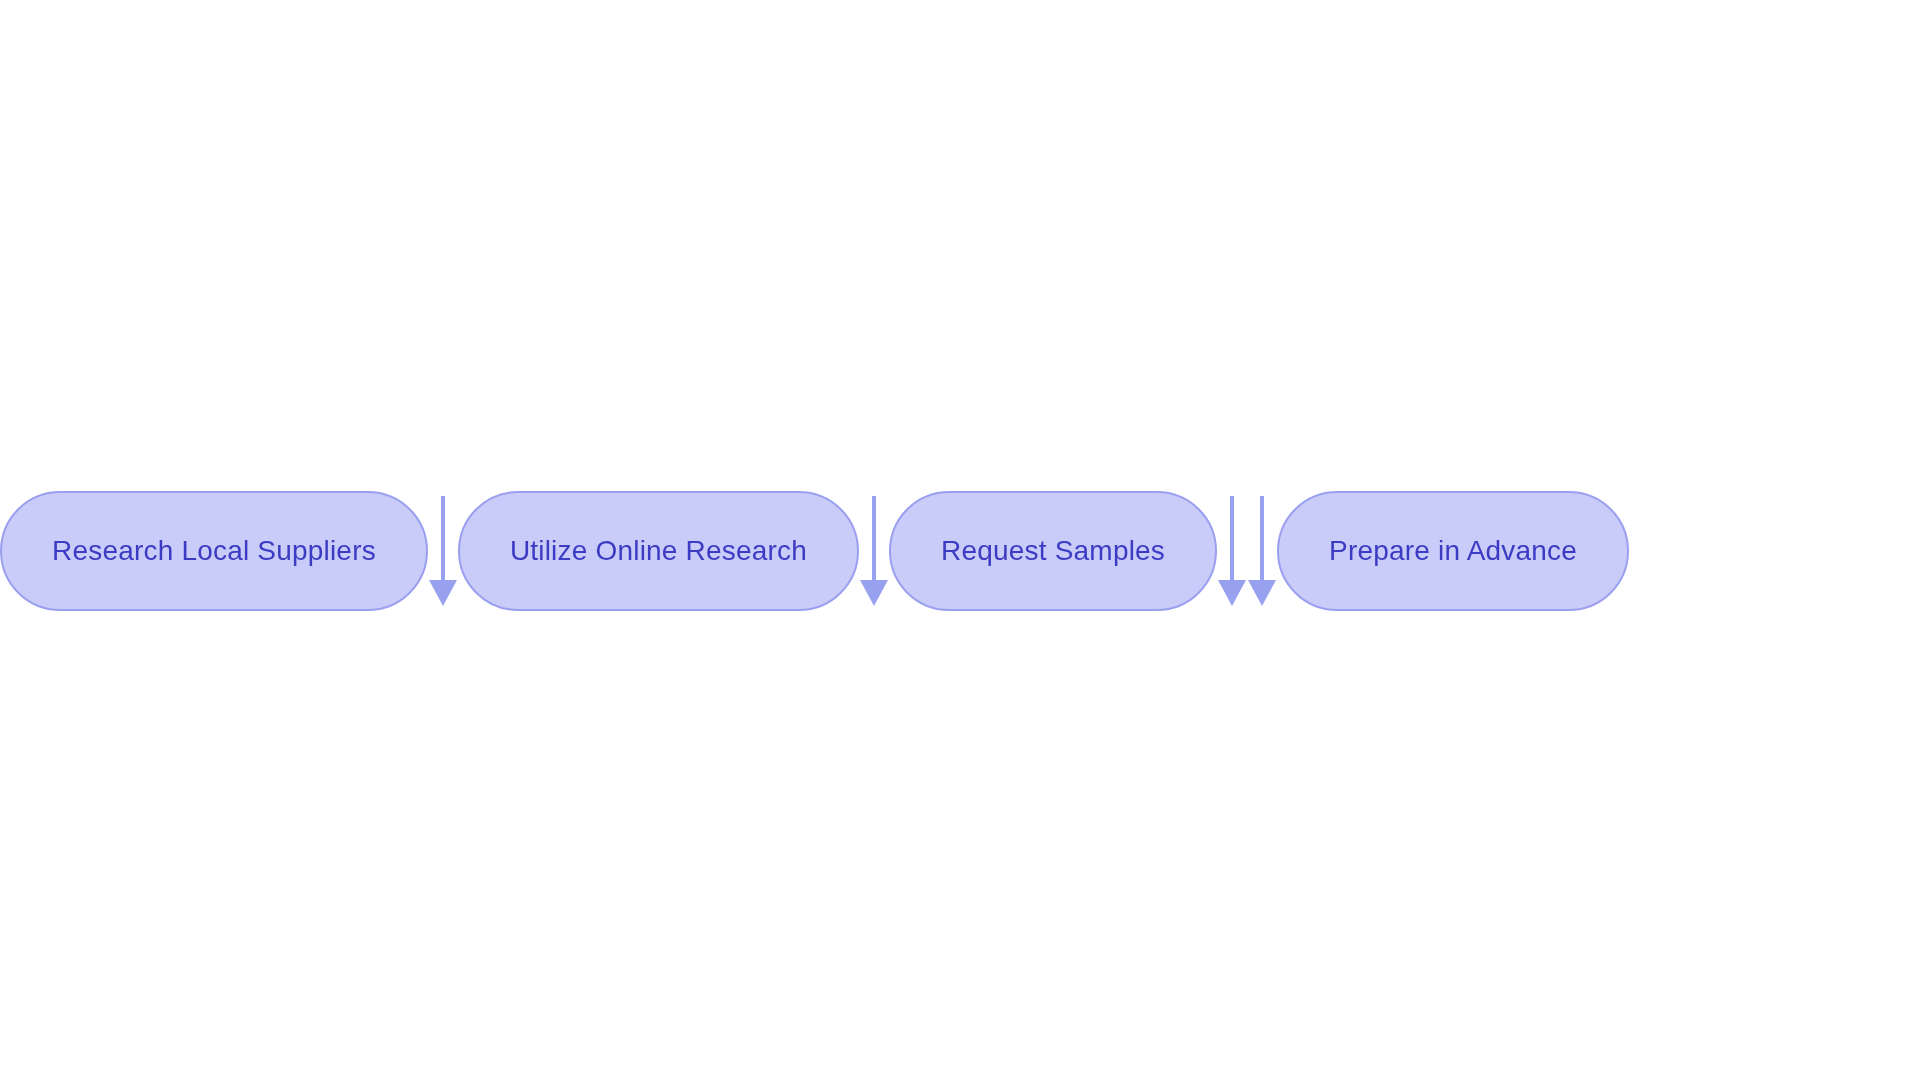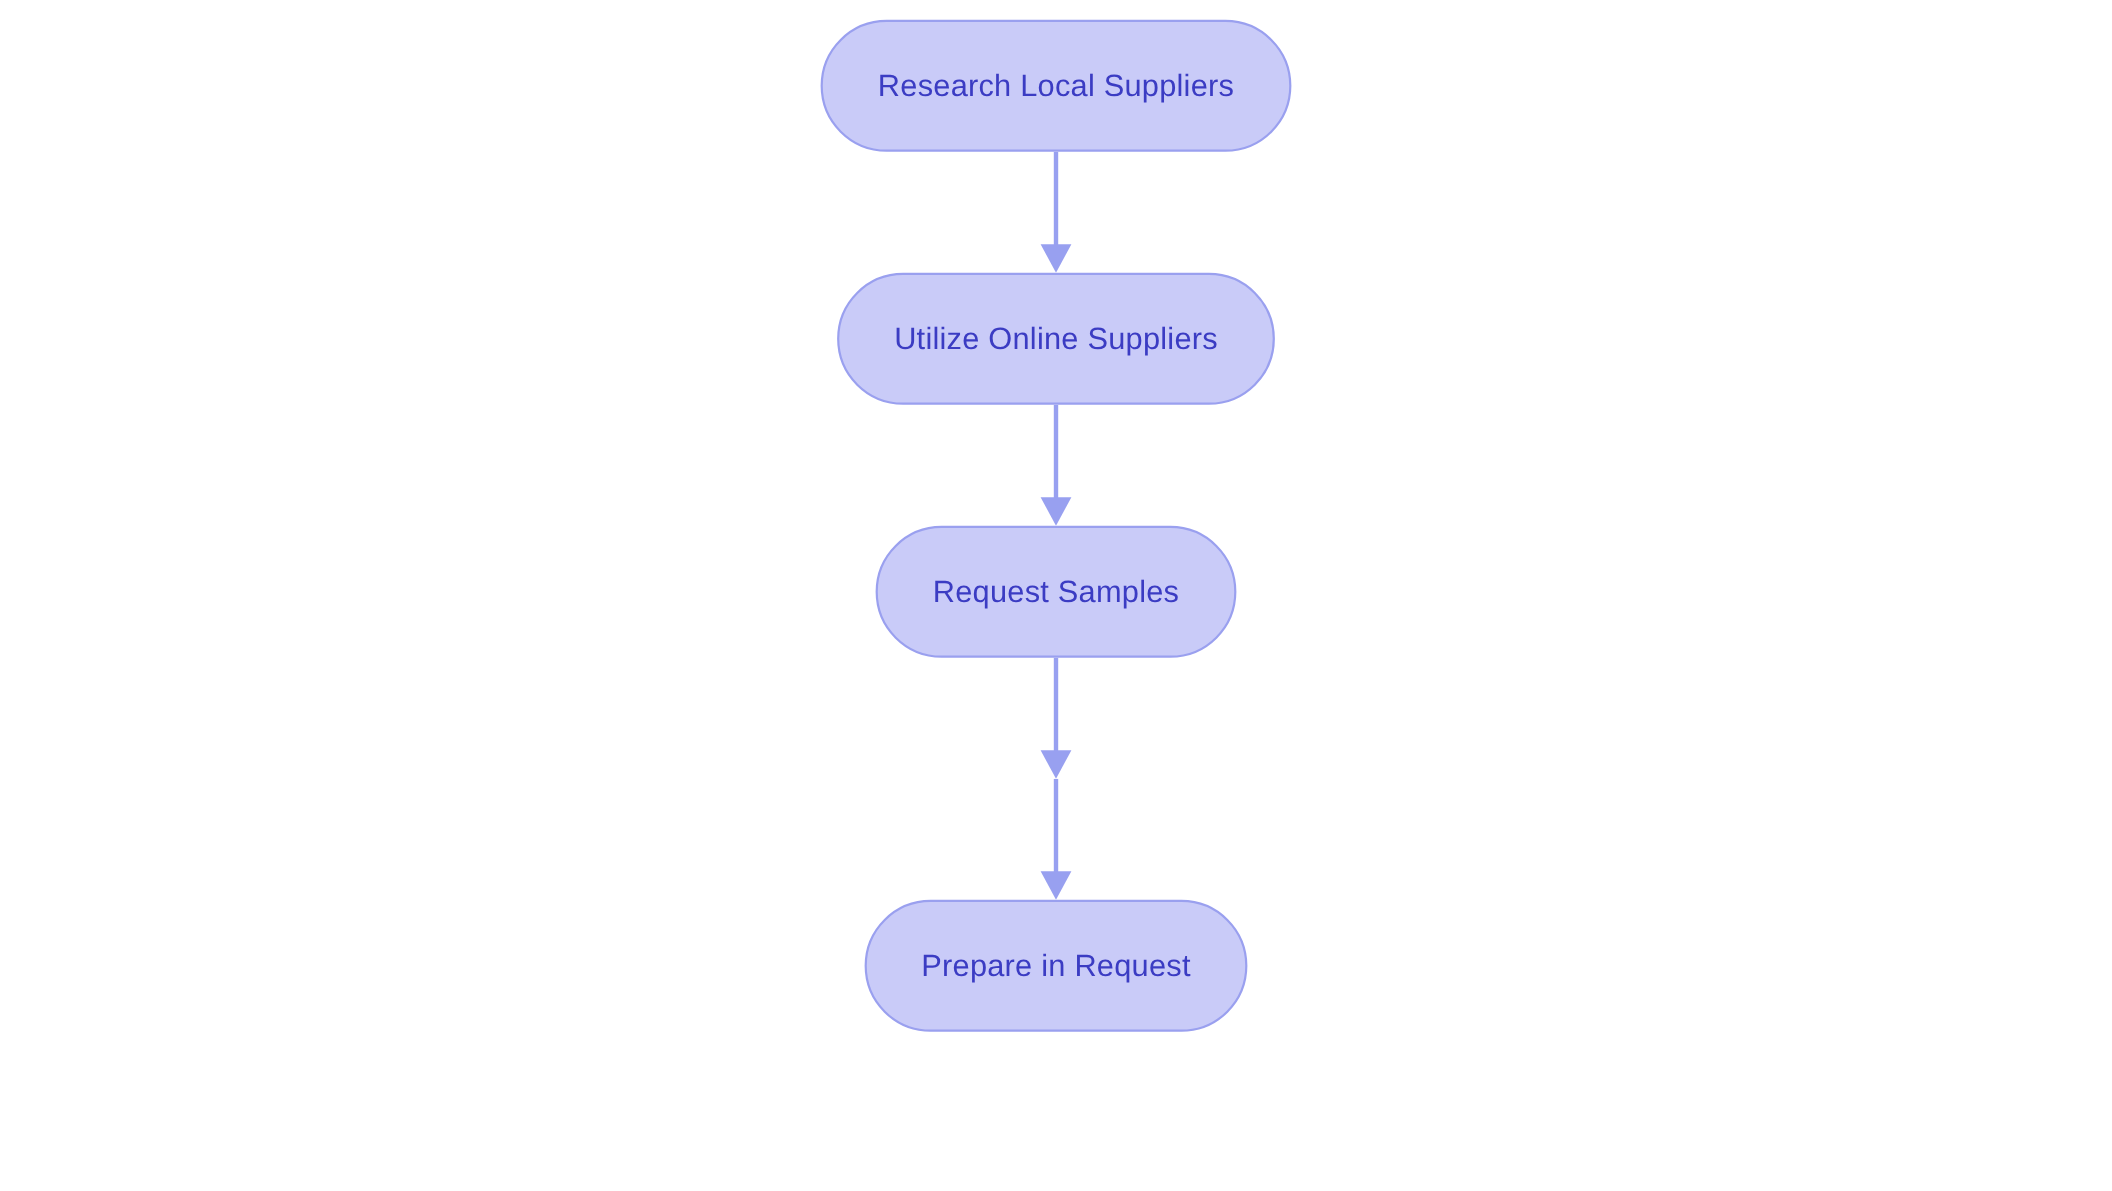--- a/index.html
+++ b/index.html
@@ -7,21 +7,21 @@
     --node-fill:#c9cbf8;
     --node-border:#9aa0ef;
     --node-text:#3b3cc3;
     --arrow:#98a0f0;
   }
   *{margin:0;padding:0;box-sizing:border-box;}
   html,body{width:1920px;height:1083px;background:var(--background);overflow:hidden;}
   body{font-family:"Liberation Sans","DejaVu Sans",sans-serif;}
   .canvas{
     width:1920px;height:1083px;
-    display:flex;flex-direction:column;align-items:center;
+    display:flex;align-items:center;
     padding-top:18px;
     background:var(--background);
   }
   .node{
     height:120px;
     min-width:300px;
     padding:0 50px;
     display:flex;align-items:center;justify-content:center;
     background:var(--node-fill);
     border:2px solid var(--node-border);
@@ -48,21 +48,21 @@
   <div class="node">
     <span>Research Local Suppliers</span>
   </div>
 
   <svg class="connector" width="30" height="110" viewBox="0 0 30 110">
     <rect x="13" y="0" width="4" height="86" fill="currentColor"></rect>
     <polygon points="1,84 29,84 15,110" fill="currentColor"></polygon>
   </svg>
 
   <div class="node">
-    <span>Utilize Online Suppliers</span>
+    <span>Utilize Online Research</span>
   </div>
 
   <svg class="connector" width="30" height="110" viewBox="0 0 30 110">
     <rect x="13" y="0" width="4" height="86" fill="currentColor"></rect>
     <polygon points="1,84 29,84 15,110" fill="currentColor"></polygon>
   </svg>
 
   <div class="node">
     <span>Request Samples</span>
   </div>
@@ -72,16 +72,16 @@
     <polygon points="1,84 29,84 15,110" fill="currentColor"></polygon>
   </svg>
 
 
   <svg class="connector" width="30" height="110" viewBox="0 0 30 110">
     <rect x="13" y="0" width="4" height="86" fill="currentColor"></rect>
     <polygon points="1,84 29,84 15,110" fill="currentColor"></polygon>
   </svg>
 
   <div class="node">
-    <span>Prepare in Request</span>
+    <span>Prepare in Advance</span>
   </div>
 
 </div>
 
 </body></html>

